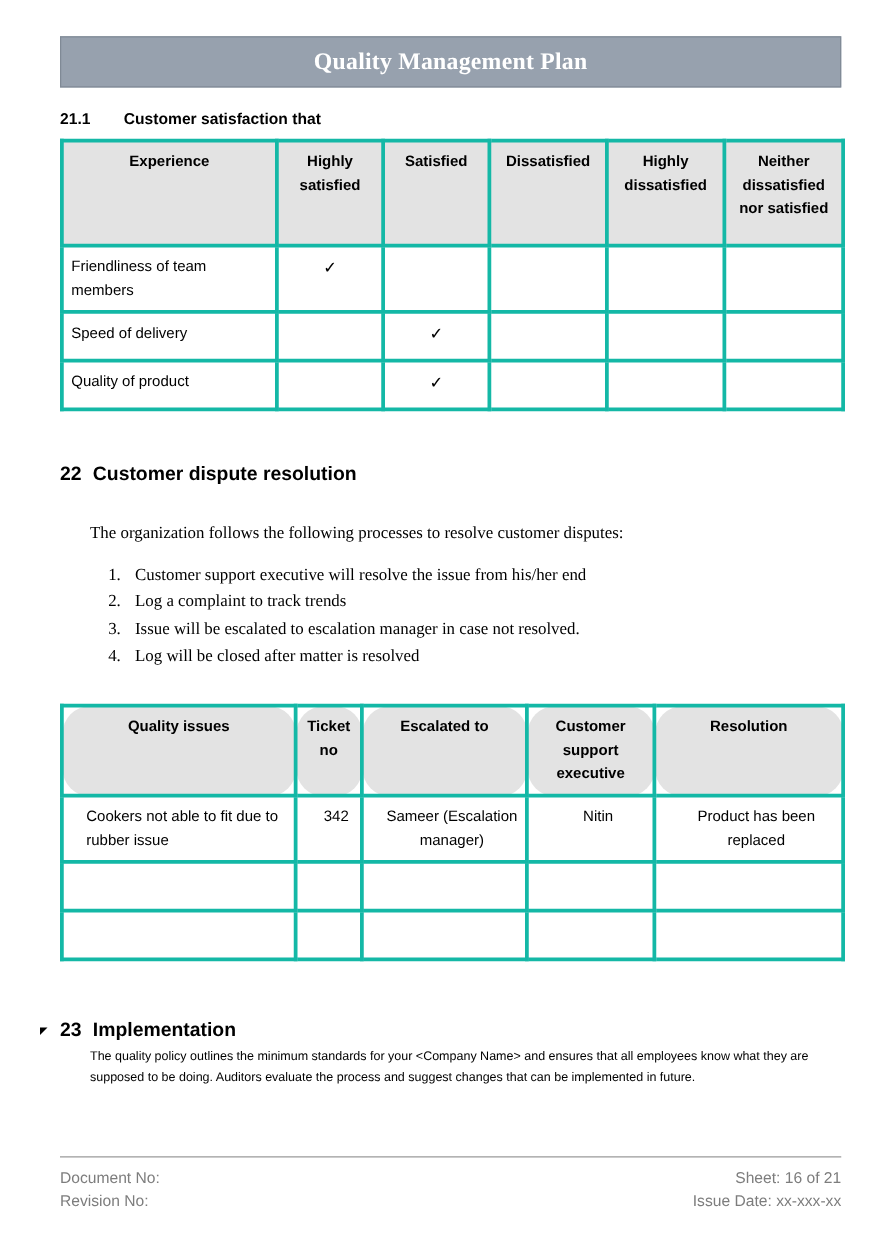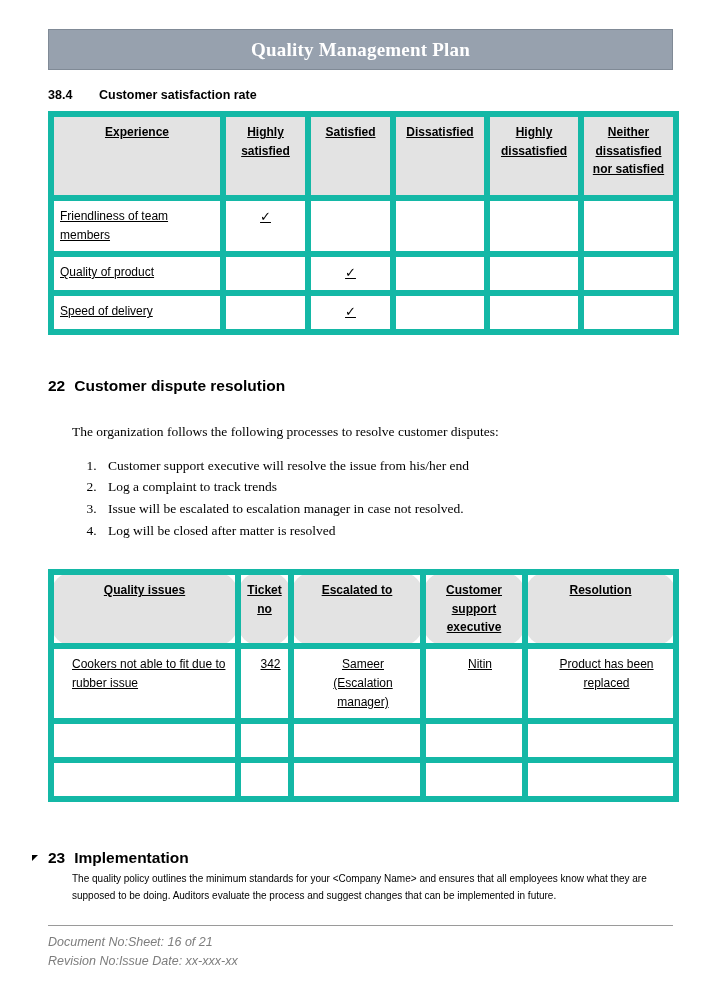--- a/index.html
+++ b/index.html
@@ -86,26 +86,25 @@
   }
 
   
   table {
     border-collapse: collapse;
     table-layout: fixed;
     width: 625px;
     font-size: 12px;
   }
   table th, table td {
-    border: 6px solid #14b8a6;
+    border: 3px solid #14b8a6;
     vertical-align: top;
     padding: 6px 6px;
     font-weight: normal;
     box-sizing: border-box;
-    text-decoration: underline;
   }
   table thead th {
     background: #e3e3e3;
     font-weight: bold;
     text-align: center;
     line-height: 1.55;
   }
   .tick {
     text-align: center;
     font-size: 13px;
@@ -163,37 +162,37 @@
     top: 925px;
     width: 625px;
     border-top: 1px solid #9a9a9a;
     padding-top: 7px;
     color: #7d7d7d;
     font-size: 12.5px;
     line-height: 1.55;
   }
   .footer-row {
     display: flex;
-    font-style: italic;
+    justify-content: space-between;
   }
 </style>
 </head>
 <body>
 
 <div class="page">
 
   <div class="doc-banner">
     <div class="doc-banner-title">Quality Management Plan</div>
   </div>
 
   <div class="content">
 
     <div class="h2">
-      <span class="num">38.4</span>
-      <span>Customer satisfaction rate</span>
+      <span class="num">21.1</span>
+      <span>Customer satisfaction that</span>
     </div>
 
     <table class="tbl-satisfaction">
       <colgroup>
         <col style="width:172px">
         <col style="width:85px">
         <col style="width:85px">
         <col style="width:94px">
         <col style="width:94px">
         <col style="width:95px">
@@ -211,29 +210,29 @@
       <tbody>
         <tr class="tall">
           <td>Friendliness of team members</td>
           <td class="tick">✓</td>
           <td class="tick"></td>
           <td class="tick"></td>
           <td class="tick"></td>
           <td class="tick"></td>
         </tr>
         <tr class="short">
-          <td>Quality of product</td>
+          <td>Speed of delivery</td>
           <td class="tick"></td>
           <td class="tick">✓</td>
           <td class="tick"></td>
           <td class="tick"></td>
           <td class="tick"></td>
         </tr>
         <tr class="short">
-          <td>Speed of delivery</td>
+          <td>Quality of product</td>
           <td class="tick"></td>
           <td class="tick">✓</td>
           <td class="tick"></td>
           <td class="tick"></td>
           <td class="tick"></td>
         </tr>
       </tbody>
     </table>
 
     <div class="sec-22">

